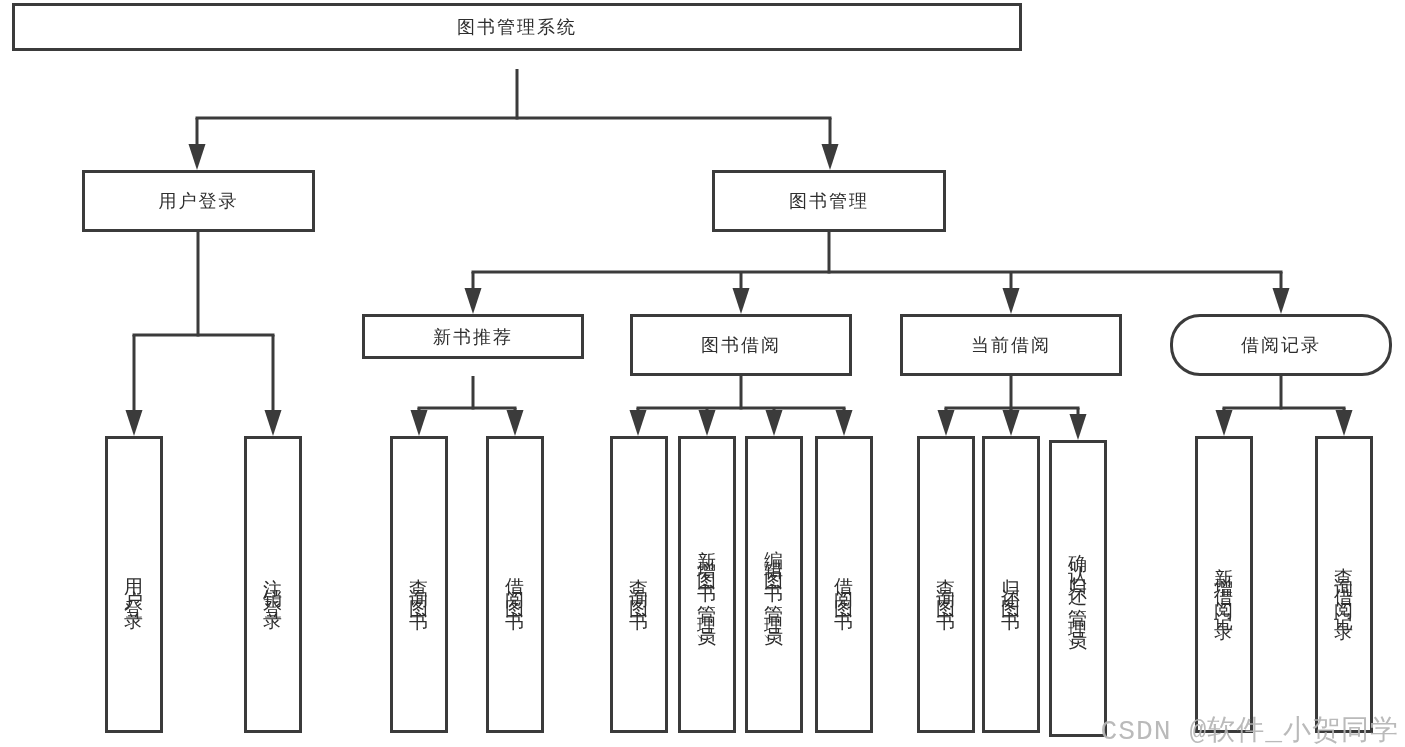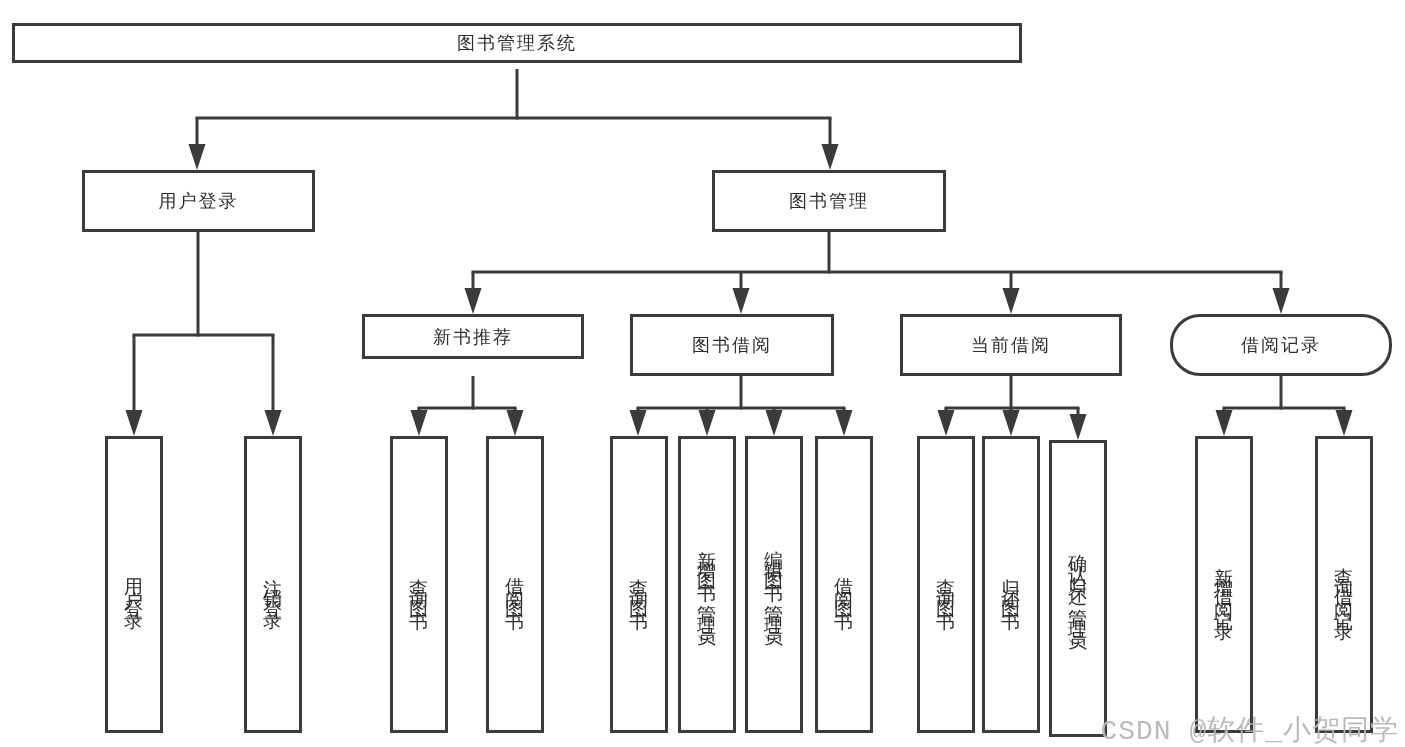--- a/index.html
+++ b/index.html
@@ -109,35 +109,35 @@
     <g>
       <line x1="1281" y1="376" x2="1281" y2="409.5" stroke="currentColor" stroke-width="3"></line>
       <line x1="1222.5" y1="408" x2="1345.5" y2="408" stroke="currentColor" stroke-width="3"></line>
       <line x1="1224" y1="408" x2="1224" y2="418" stroke="currentColor" stroke-width="3"></line>
       <polygon points="1215.5,410 1232.5,410 1224,436" fill="currentColor"></polygon>
       <line x1="1344" y1="408" x2="1344" y2="418" stroke="currentColor" stroke-width="3"></line>
       <polygon points="1335.5,410 1352.5,410 1344,436" fill="currentColor"></polygon>
     </g>
   </svg>
 
-  <div class="box h" style="left:12px;top:23px;width:1010px;height:40px;">
+  <div class="box h" style="left:12px;top:3px;width:1010px;height:48px;">
     <span>图书管理系统</span>
   </div>
 
   <div class="box h" style="left:82px;top:170px;width:233px;height:62px;">
     <span>用户登录</span>
   </div>
   <div class="box h" style="left:712px;top:170px;width:234px;height:62px;">
     <span>图书管理</span>
   </div>
 
   <div class="box h" style="left:362px;top:314px;width:222px;height:45px;">
     <span>新书推荐</span>
   </div>
-  <div class="box h" style="left:630px;top:314px;width:204px;height:62px;">
+  <div class="box h" style="left:630px;top:314px;width:222px;height:62px;">
     <span>图书借阅</span>
   </div>
   <div class="box h" style="left:900px;top:314px;width:222px;height:62px;align-items:center;">
     <span>当前借阅</span>
   </div>
   <div class="box h" style="left:1170px;top:314px;width:222px;height:62px;border-radius:30px;">
     <span>借阅记录</span>
   </div>
 
   <div class="box v" style="left:105px;top:436px;width:58px;height:297px;">

